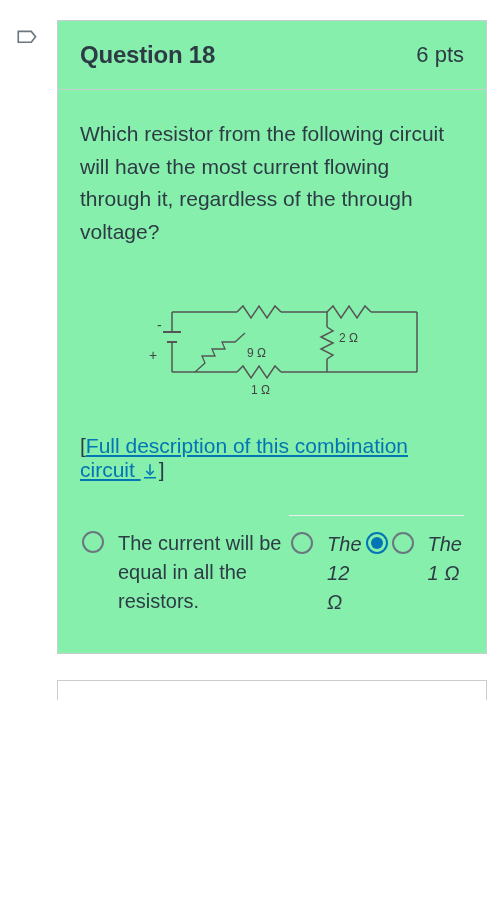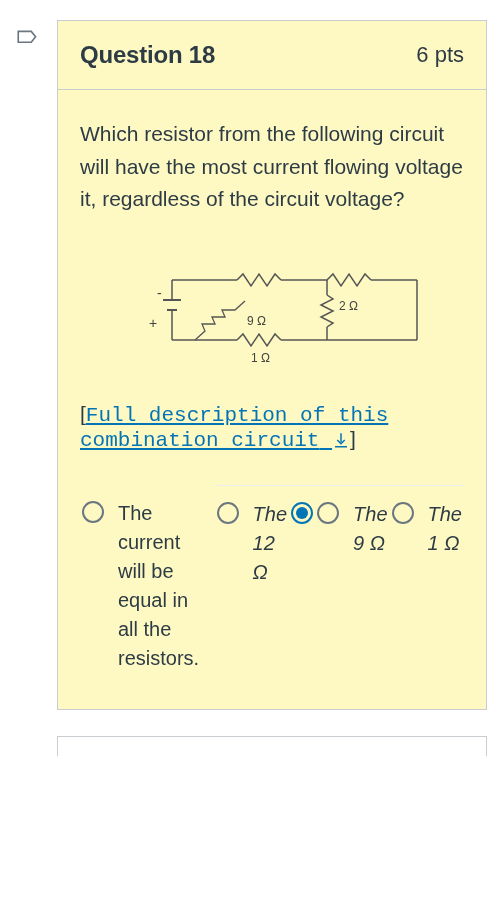--- a/index.html
+++ b/index.html
@@ -8,36 +8,36 @@
     font-family: -apple-system, BlinkMacSystemFont, "Segoe UI", Helvetica, Arial, sans-serif;
     background: #fff;
     color: #2D3B45;
     padding: 20px 15px;
   }
   .outer-row { display: flex; align-items: flex-start; gap: 16px; }
   .tag-icon { flex: 0 0 auto; margin-top: 6px; }
   .question-card {
     flex: 1 1 auto;
     border: 1px solid #C7CDD1;
-    background: #fef9c3;
+    background: #86efac;
   }
   .q-header {
     display: flex;
     justify-content: space-between;
     align-items: center;
     border-bottom: 1px solid #C7CDD1;
     padding: 20px 22px;
   }
   .q-title { font-size: 24px; font-weight: 700; letter-spacing: -0.2px; }
   .q-pts   { font-size: 22px; color: #2D3B45; }
   .q-body  { padding: 28px 22px 22px; }
   .q-text  { font-size: 21px; line-height: 1.55; margin-bottom: 24px; }
   .circuit-wrap { width: 100%; display: flex; justify-content: center; margin: 0 0 22px; }
   .link-line { font-size: 21px; margin: 8px 0 30px; }
-  .link-line a { color: #0374B5; text-decoration: underline; font-family: Liberation Mono, monospace; }
+  .link-line a { color: #0374B5; text-decoration: underline; }
   .dl-icon { display:inline-block; vertical-align: -3px; }
   .options { display: flex; flex-direction: row; }
   .opt {
     display: flex;
     align-items: flex-start;
     gap: 14px;
     padding: 14px 2px;
     cursor: pointer;
   }
   .opt + .opt { border-top: 1px solid #EDEDED; font-style: italic; }
@@ -75,21 +75,21 @@
     </svg>
   </span>
 
   <div class="question-card">
     <div class="q-header">
       <div class="q-title">Question 18</div>
       <div class="q-pts">6 pts</div>
     </div>
 
     <div class="q-body">
-      <div class="q-text">Which resistor from the following circuit will have the most current flowing voltage it, regardless of the circuit voltage?</div>
+      <div class="q-text">Which resistor from the following circuit will have the most current flowing through it, regardless of the through voltage?</div>
 
       <div class="circuit-wrap">
         <svg width="330" height="140" viewBox="0 0 330 140">
 
           <text x="50" y="58" font-size="14" fill="#444">-</text>
           <text x="42" y="88" font-size="14" fill="#444">+</text>
 
           <line x1="65" y1="40" x2="65" y2="60" stroke="#555" stroke-width="1.5"></line>
           <line x1="56" y1="60" x2="74" y2="60" stroke="#555" stroke-width="2"></line>
           <line x1="60" y1="70" x2="70" y2="70" stroke="#555" stroke-width="2"></line>
@@ -141,24 +141,20 @@
         </div>
         <div class="opt">
           <span class="radio"></span>
           <span class="opt-label">The 12 Ω</span>
         </div>
         <div class="opt">
           <span class="radio selected"></span>
         </div>
         <div class="opt">
           <span class="radio"></span>
-          <span class="opt-label">The 9 Ω</span>
-        </div>
-        <div class="opt">
-          <span class="radio"></span>
           <span class="opt-label">The 1 Ω</span>
         </div>
       </div>
     </div>
   </div>
 </div>
 
 <div class="outer-row">
   <span style="width:26px;flex:0 0 auto"></span>
   <div class="next-card" style="flex:1 1 auto"></div>

